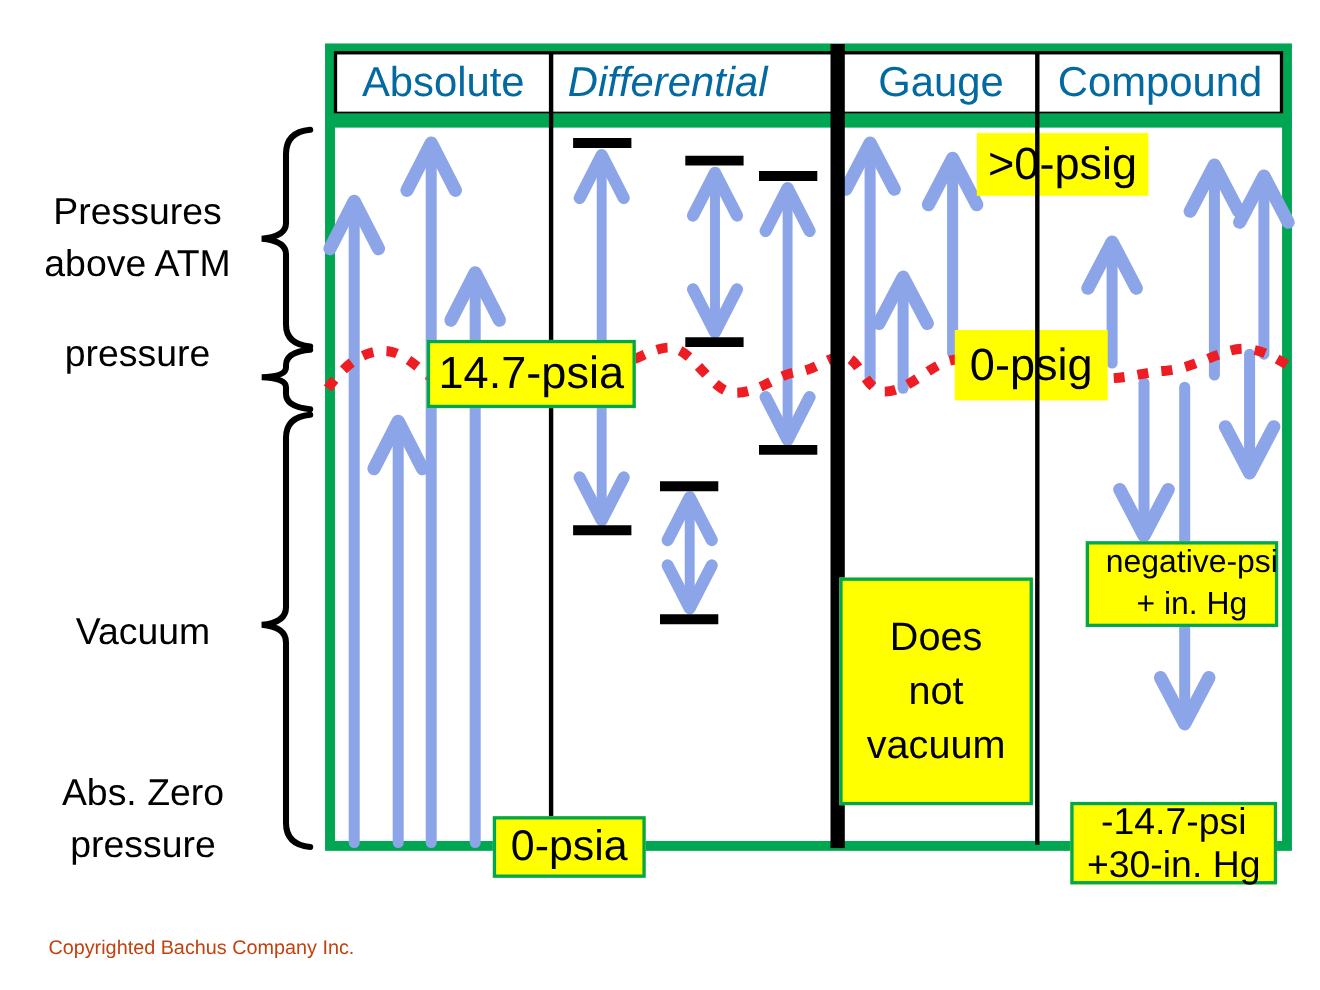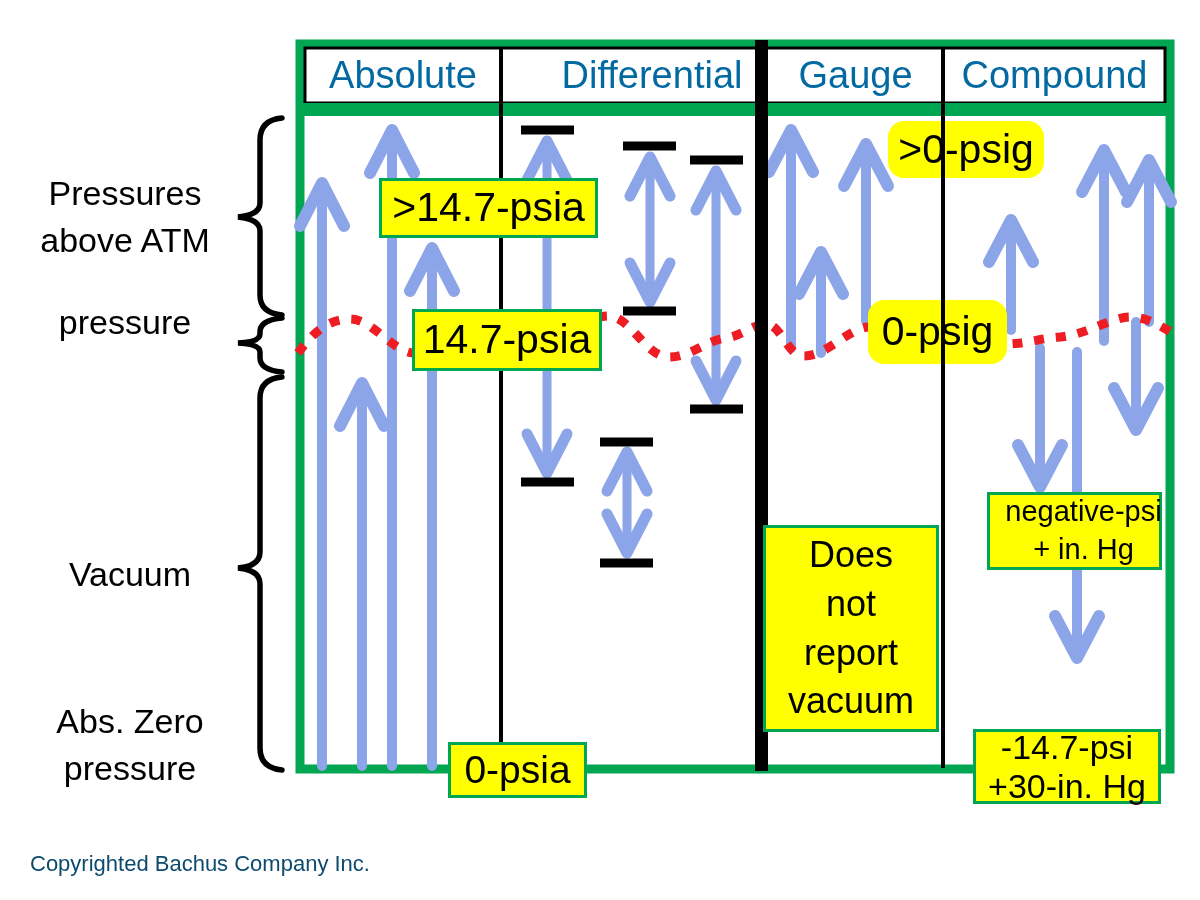--- a/index.html
+++ b/index.html
@@ -1,38 +1,38 @@
 <!DOCTYPE html>
 <html><head>
 <meta charset="utf-8">
 <style>
   html,body{margin:0;padding:0;background:#ffffff;}
   #stage{
     position:relative;width:1200px;height:900px;background:#ffffff;overflow:hidden;
     font-family:"Liberation Sans", sans-serif;
   }
   .layer{position:absolute;left:0;top:0;width:1200px;height:900px;}
-  .z1{z-index:1;} .z2{z-index:2;border-radius:16px;} .z3{z-index:3;} .z4{z-index:4;}
+  .z1{z-index:1;} .z2{z-index:2;} .z3{z-index:3;} .z4{z-index:4;}
   svg{display:block;}
   .ylabel{
     position:absolute;background:#FFFF00;color:#000;
     display:flex;flex-direction:column;align-items:center;justify-content:center;
     text-align:center;line-height:1.05;box-sizing:border-box;white-space:nowrap;
   }
   .bordered{border:3px solid #00A651;}
   .hdr{
     position:absolute;top:48px;height:55px;display:flex;align-items:center;justify-content:center;
     font-size:38px;color:#0369a1;z-index:5;
   }
   .sidelabel{
     position:absolute;color:#000;font-size:34px;line-height:1.38;text-align:center;z-index:5;
   }
   .sidelabel span{display:block;}
   .copyright{
-    position:absolute;left:30px;top:851px;font-size:22px;color:#0c4a6e;z-index:5;
+    position:absolute;left:44px;top:851px;font-size:18px;color:#c2410c;z-index:5;
   }
 </style>
 </head>
 <body>
 
 <div id="stage">
 
   <svg class="layer z1" viewBox="0 0 1200 900">
 
     <rect x="300" y="44" width="870" height="725" fill="none" stroke="#00A651" stroke-width="9"></rect>
@@ -162,48 +162,44 @@
   <div class="ylabel z2" style="left:868px;top:300px;width:139px;height:64px;font-size:41px;">
     <span>0-psig</span>
   </div>
 
   <svg class="layer z3" viewBox="0 0 1200 900" style="pointer-events:none;">
     <line x1="501" y1="48" x2="501" y2="768" stroke="#000" stroke-width="4"></line>
     <line x1="943" y1="48" x2="943" y2="768" stroke="#000" stroke-width="4"></line>
     <rect x="755" y="40" width="13" height="731" fill="#000"></rect>
   </svg>
 
-  <div class="ylabel bordered z4" style="left:379px;top:178px;width:219px;height:60px;font-size:41px;">
-    <span>&gt;14.7-psia</span>
-  </div>
-  <div class="ylabel bordered z4" style="left:412px;top:309px;width:190px;height:62px;font-size:41px;">
+  <div class="ylabel bordered z4" style="left:388px;top:309px;width:190px;height:62px;font-size:41px;">
     <span>14.7-psia</span>
   </div>
   <div class="ylabel bordered z4" style="left:448px;top:742px;width:139px;height:56px;font-size:39px;">
     <span>0-psia</span>
   </div>
   <div class="ylabel bordered z4" style="left:763px;top:481px;width:176px;height:207px;font-size:36px;line-height:1.36;margin-top:44px;">
     <span>Does</span>
     <span>not</span>
-    <span>report</span>
     <span>vacuum</span>
   </div>
   <div class="ylabel bordered z4" style="left:987px;top:492px;width:175px;height:78px;font-size:29px;line-height:1.3;padding-left:18px;">
     <span>negative-psi</span>
     <span>+ in. Hg</span>
   </div>
   <div class="ylabel bordered z4" style="left:973px;top:729px;width:188px;height:75px;font-size:34px;line-height:1.12;">
     <span>-14.7-psi</span>
     <span>+30-in. Hg</span>
   </div>
 
   <div class="hdr" style="left:305px;width:196px;">
     <span>Absolute</span>
   </div>
-  <div class="hdr" style="left:525px;width:254px;">
+  <div class="hdr" style="left:480px;width:254px;font-style:italic;">
     <span>Differential</span>
   </div>
   <div class="hdr" style="left:768px;width:175px;">
     <span>Gauge</span>
   </div>
   <div class="hdr" style="left:943px;width:223px;">
     <span>Compound</span>
   </div>
 
   <div class="sidelabel" style="left:15px;top:170px;width:220px;">

